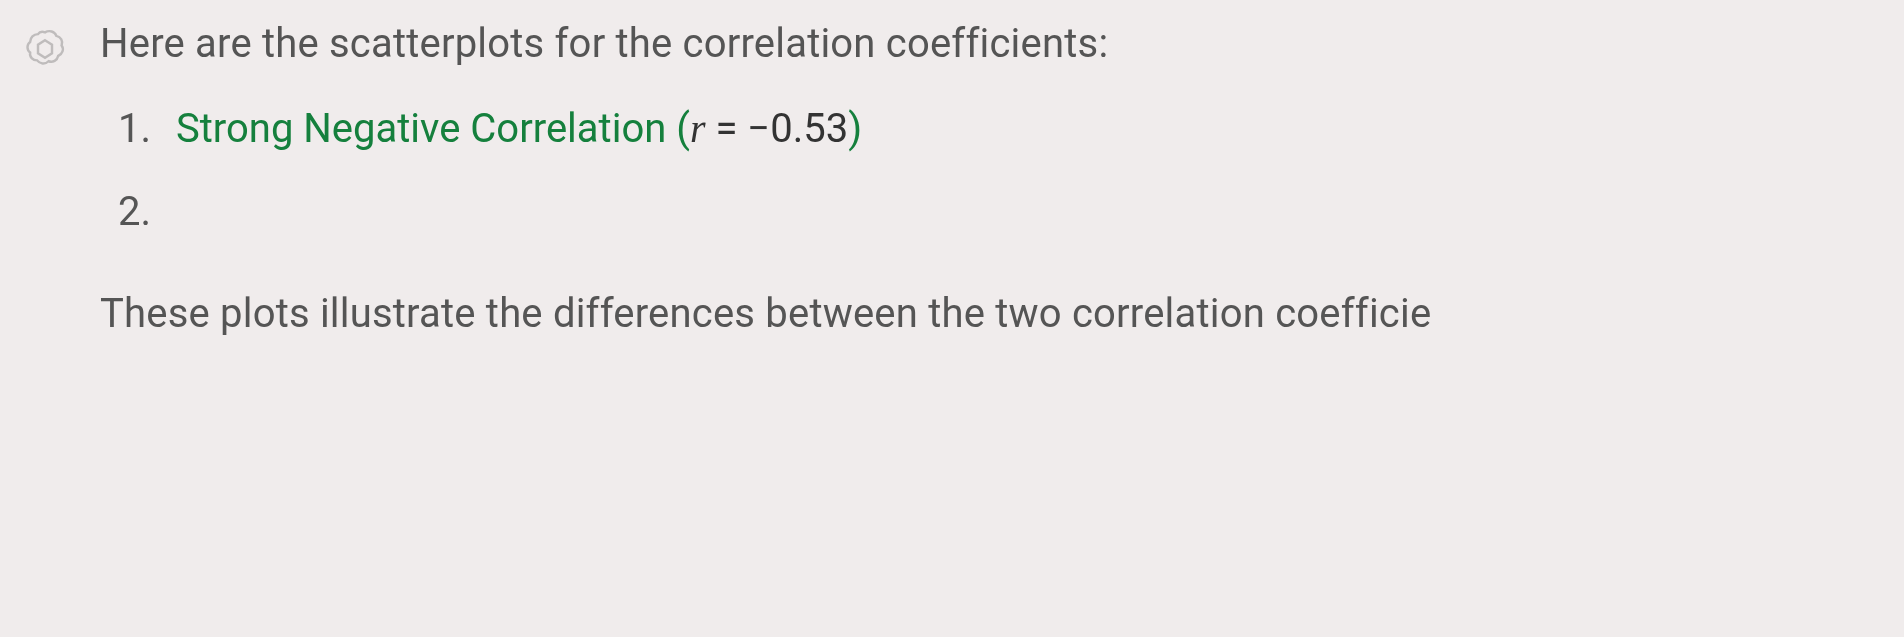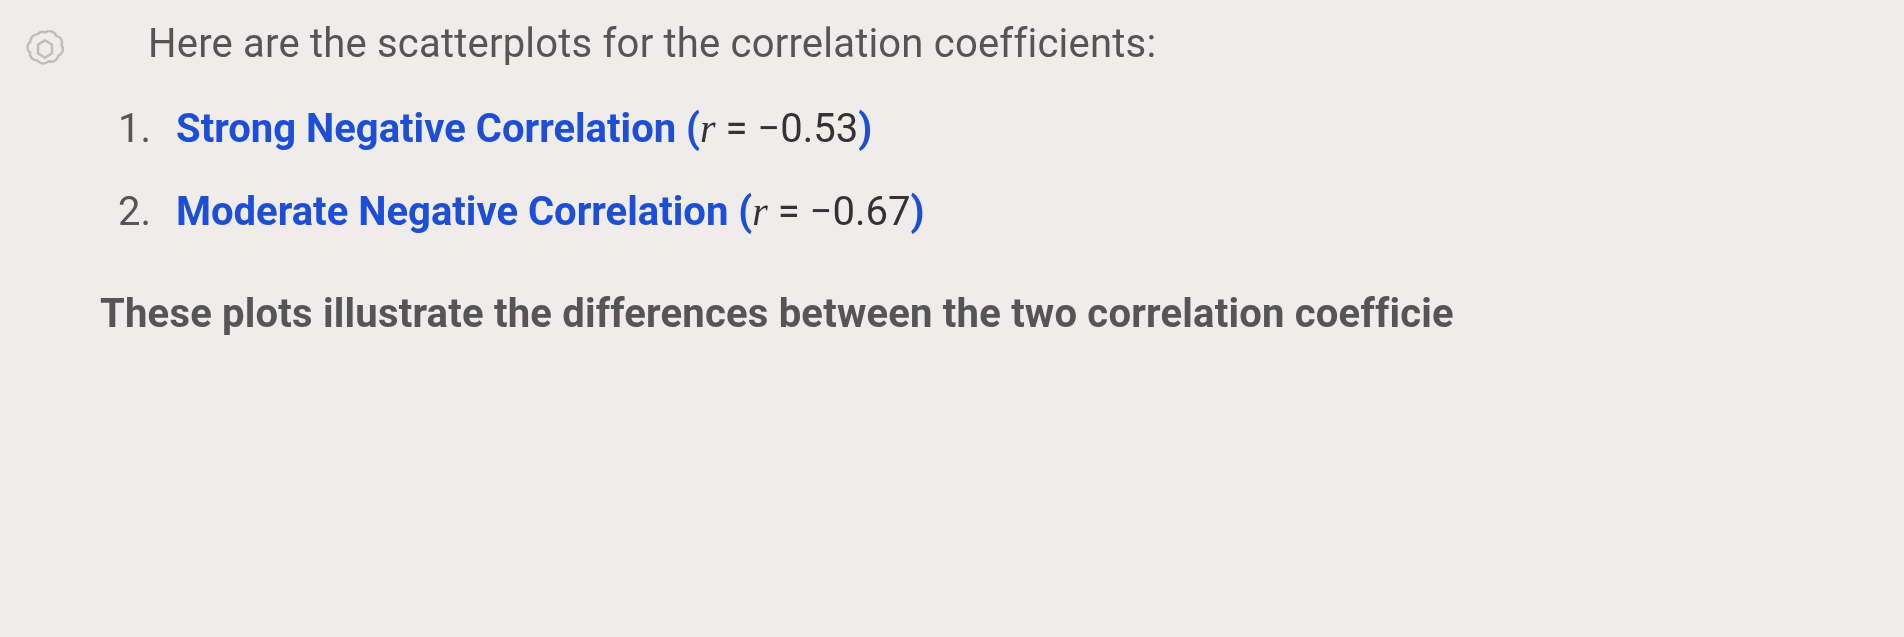--- a/index.html
+++ b/index.html
@@ -34,55 +34,54 @@
       flex: 1;
       padding-left: 20px;
       color: #3a3a3a;
     }
     .intro {
       font-size: 40px;
       font-weight: 400;
       color: #555;
       margin-bottom: 38px;
       letter-spacing: 0.2px;
-      margin-left: 48px;
     }
     .list {
       list-style: none;
       padding-left: 18px;
       margin-bottom: 42px;
     }
     .list-item {
       font-size: 40px;
       color: #444;
       margin-bottom: 36px;
       display: flex;
       align-items: baseline;
     }
     .list-num {
       display: inline-block;
       min-width: 58px;
       font-weight: 400;
       color: #555;
     }
     .list-bold {
-      font-weight: 700;
-      color: #1d4ed8;
+      font-weight: 400;
+      color: #15803d;
     }
     .list-math {
       font-weight: 400;
       color: #333;
     }
     .list-math .r {
       font-style: italic;
       font-family: Georgia, "Times New Roman", serif;
     }
     .closing {
       font-size: 40px;
-      font-weight: 700;
+      font-weight: 400;
       color: #555;
       line-height: 1.85;
       letter-spacing: 0.2px;
       white-space: nowrap;
     }
   </style>
 </head>
 <body>
 
 <div class="container">
@@ -96,22 +95,19 @@
     <p class="intro">Here are the scatterplots for the correlation coefficients:</p>
     <ol class="list">
       <li class="list-item">
         <span class="list-num">1.</span>
         <span>
           <span class="list-bold">Strong Negative Correlation (</span><span class="list-bold list-math"><span class="r">r</span><span> = </span></span><span class="list-math val">−0.53</span><span class="list-bold">)</span>
         </span>
       </li>
       <li class="list-item">
         <span class="list-num">2.</span>
-        <span>
-          <span class="list-bold">Moderate Negative Correlation (</span><span class="list-bold list-math"><span class="r">r</span><span> = </span></span><span class="list-math val">−0.67</span><span class="list-bold">)</span>
-        </span>
       </li>
     </ol>
     <p class="closing">
       <span>These plots illustrate the differences between the two correlation coefficie</span><br>
     </p>
   </div>
 </div>
 
 </body></html>

